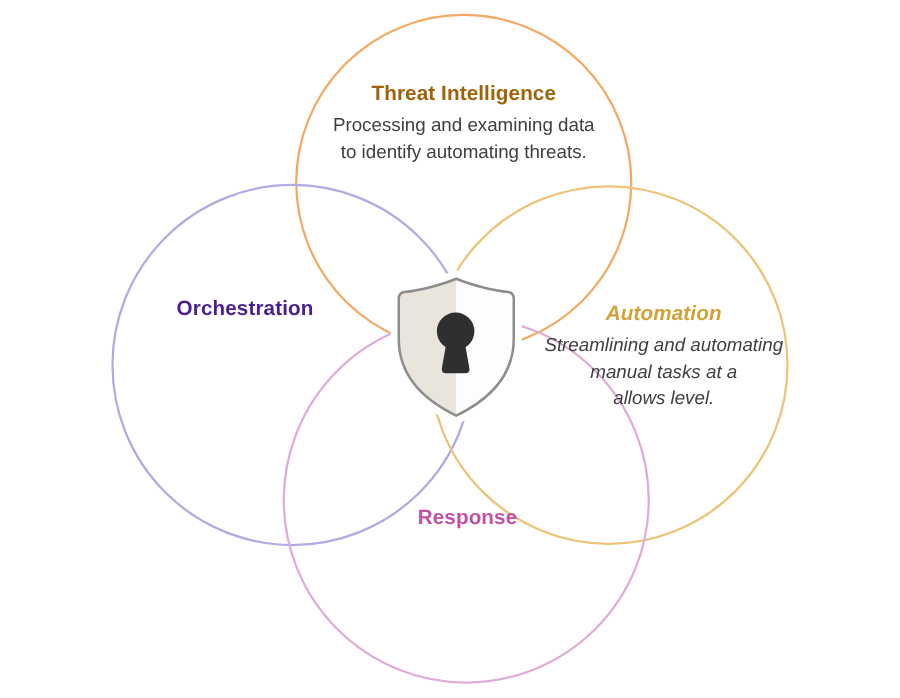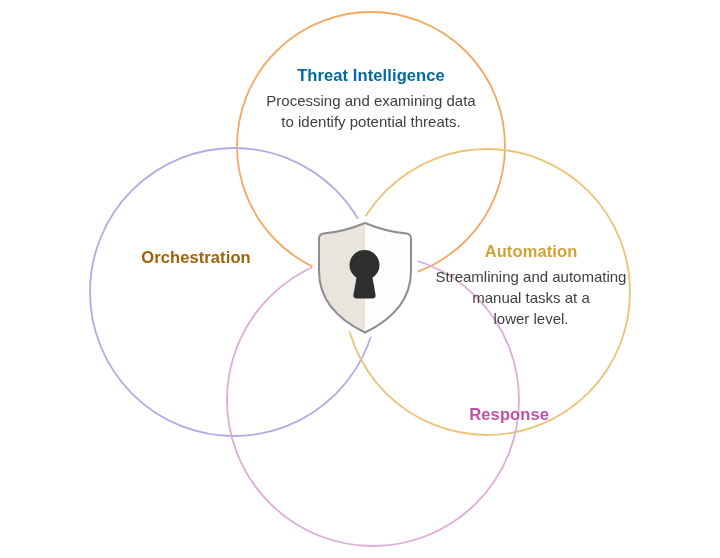--- a/index.html
+++ b/index.html
@@ -67,33 +67,33 @@
     <path d="M 365 223 C 377 228 395 232.5 406.5 233.6 C 409.5 234 411 236 411 239
              L 411 271 C 411 300 393 319 365 332.5 C 337 319 319 300 319 271
              L 319 239 C 319 236 320.5 234 323.5 233.6 C 335 232.5 353 228 365 223 Z" fill="none" stroke-width="2" stroke-linejoin="round" stroke="#8d8d8d"></path>
 
     <circle cx="364.5" cy="265" r="15" fill="#2f2f2f"></circle>
     <path d="M 357.5 272 L 371.5 272 L 375.5 294.5 Q 376.2 298.5 372 298.5
              L 357 298.5 Q 352.8 298.5 353.5 294.5 Z" fill="#2f2f2f"></path>
   </svg>
 
   <div class="block threat-block" style="color: rgb(63, 63, 63);">
-    <div class="title" style="color: #0369a1; text-align: center;">Threat Intelligence</div>
+    <div class="title" style="color: #a16207; text-align: center;">Threat Intelligence</div>
     <div class="desc">Processing and examining data
-to identify potential threats.</div>
+to identify automating threats.</div>
   </div>
 
   <div class="block orchestration-block" style="color: rgb(63, 63, 63);">
-    <div class="title" style="color: #a16207; margin-top: 10px;">Orchestration</div>
+    <div class="title" style="color: #4c1d95;">Orchestration</div>
   </div>
 
-  <div class="block automation-block" style="color: rgb(63, 63, 63);">
+  <div class="block automation-block" style="color: rgb(63, 63, 63); font-style: italic;">
     <div class="title" style="color: rgb(209, 163, 54);">Automation</div>
     <div class="desc">Streamlining and automating
 manual tasks at a
-lower level.</div>
+allows level.</div>
   </div>
 
-  <div class="block response-block" style="color: rgb(63, 63, 63); text-align: right;">
+  <div class="block response-block" style="color: rgb(63, 63, 63);">
     <div class="title" style="color: rgb(193, 81, 166);">Response</div>
   </div>
 
 </div>
 
 </body></html>

